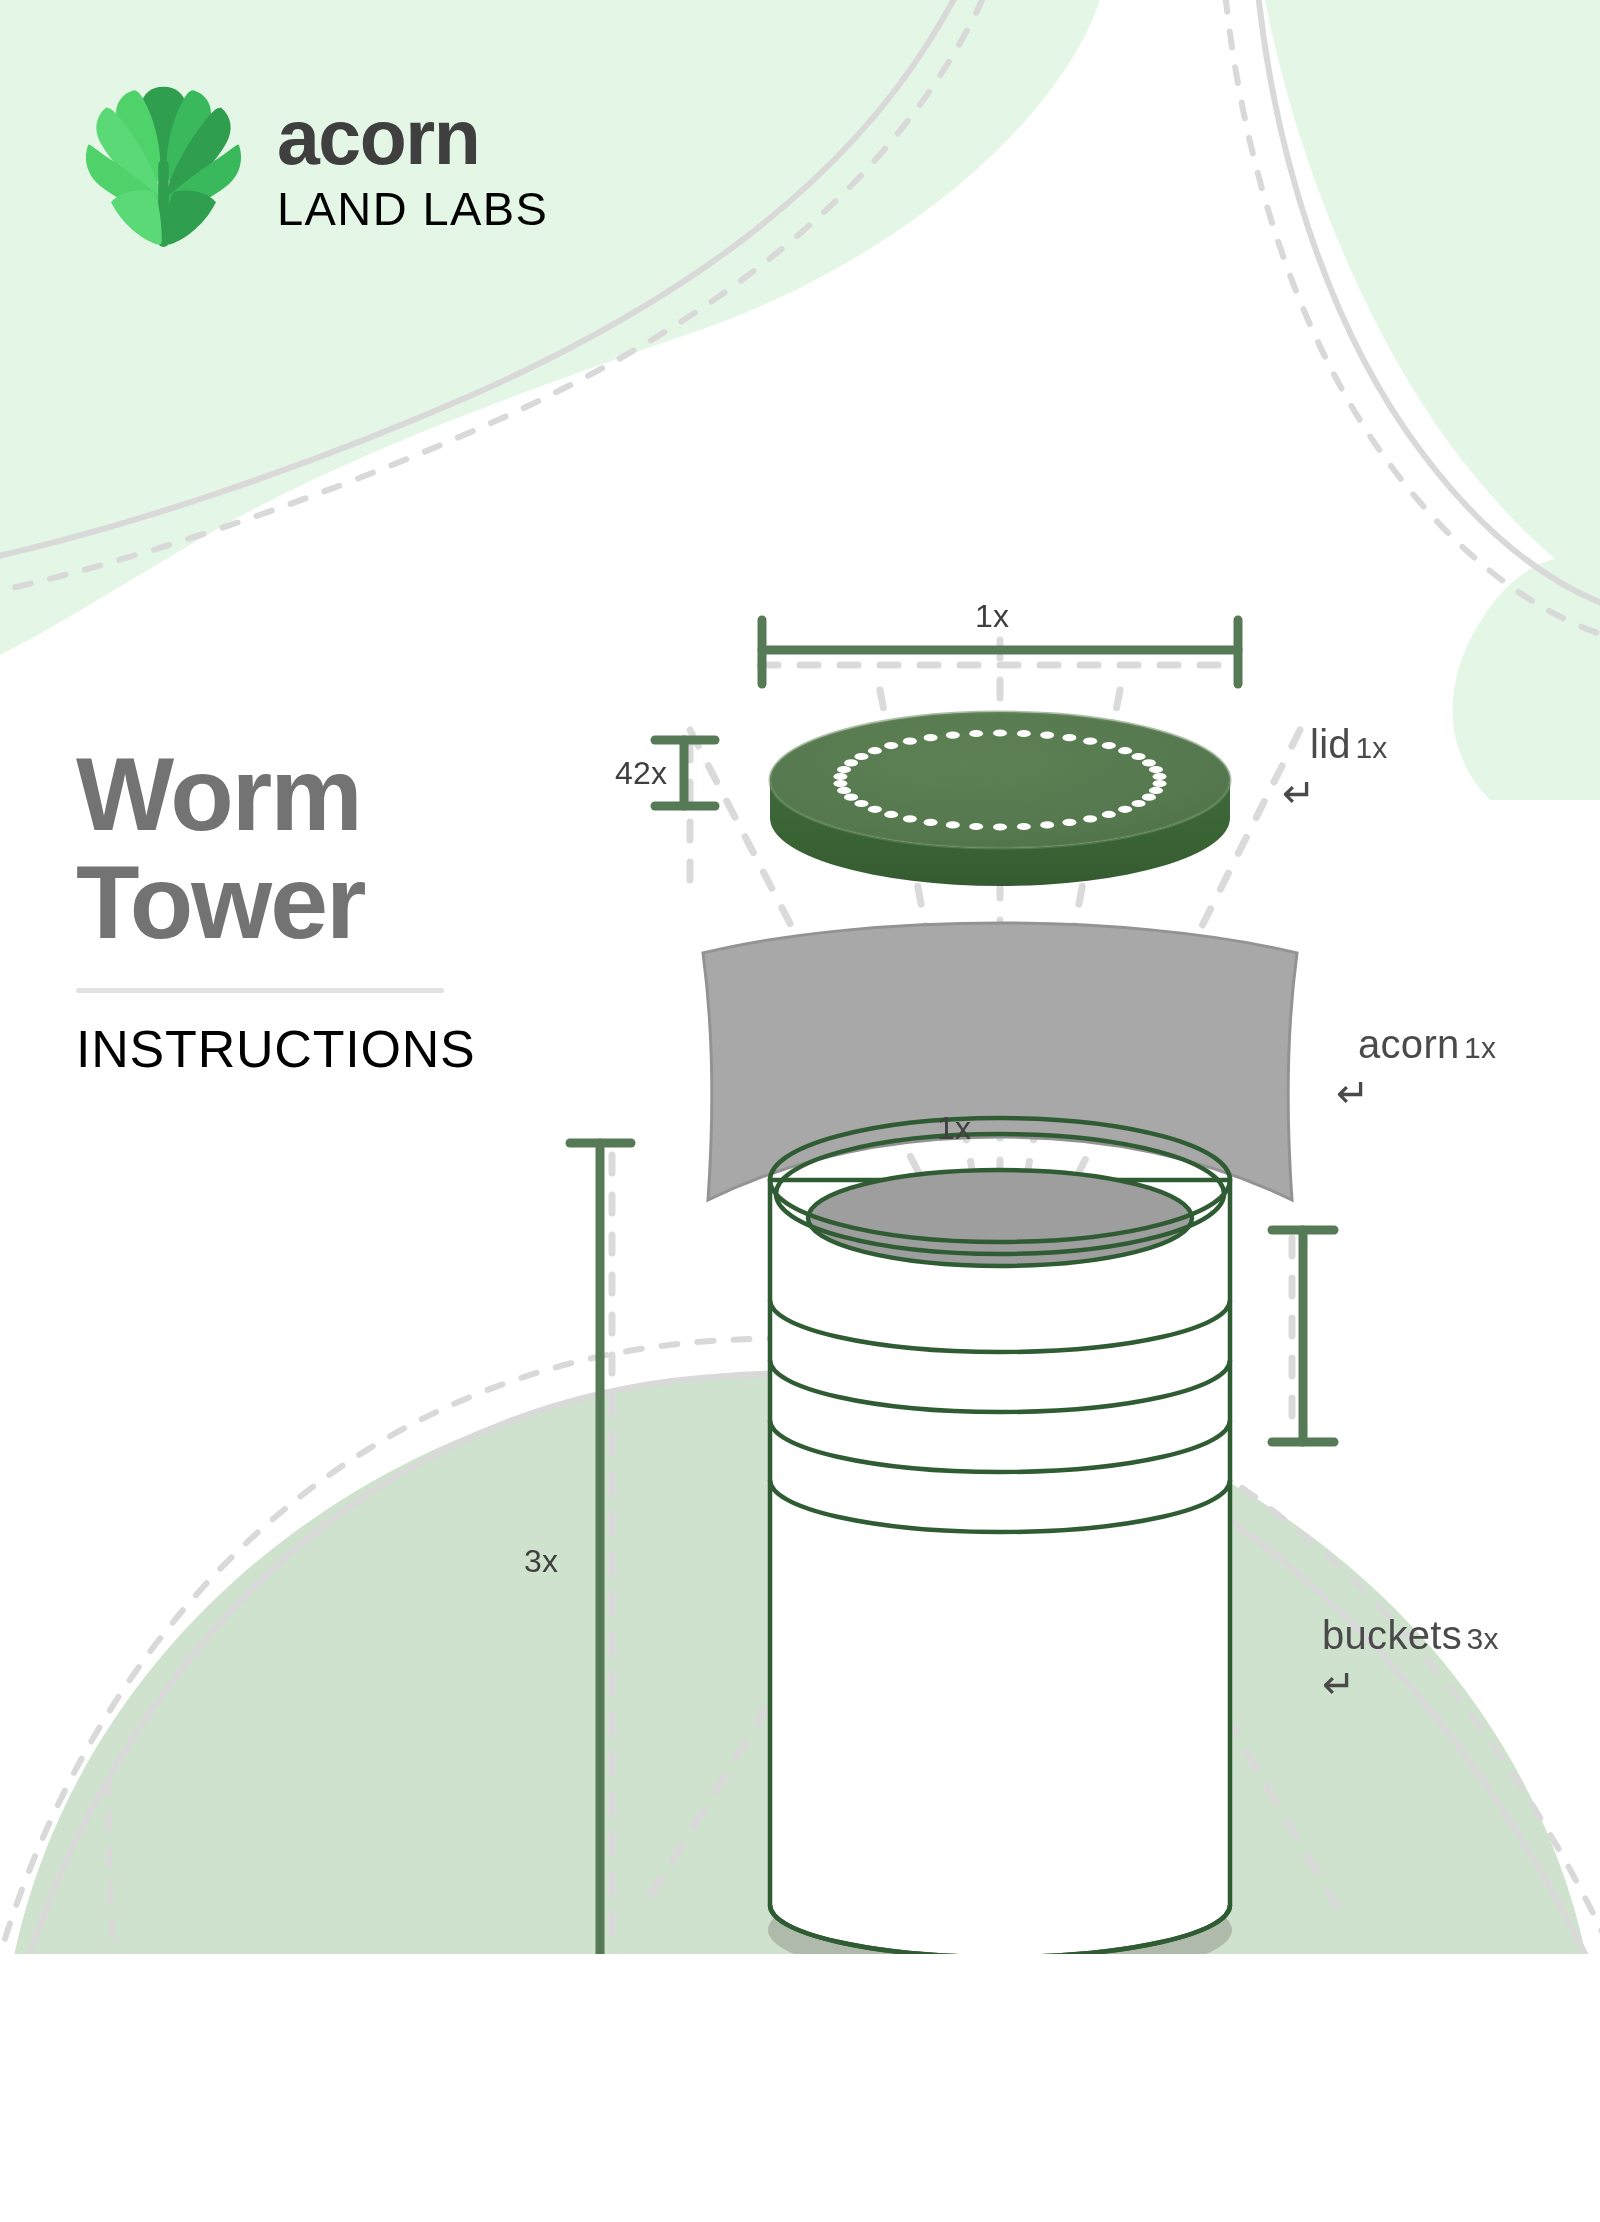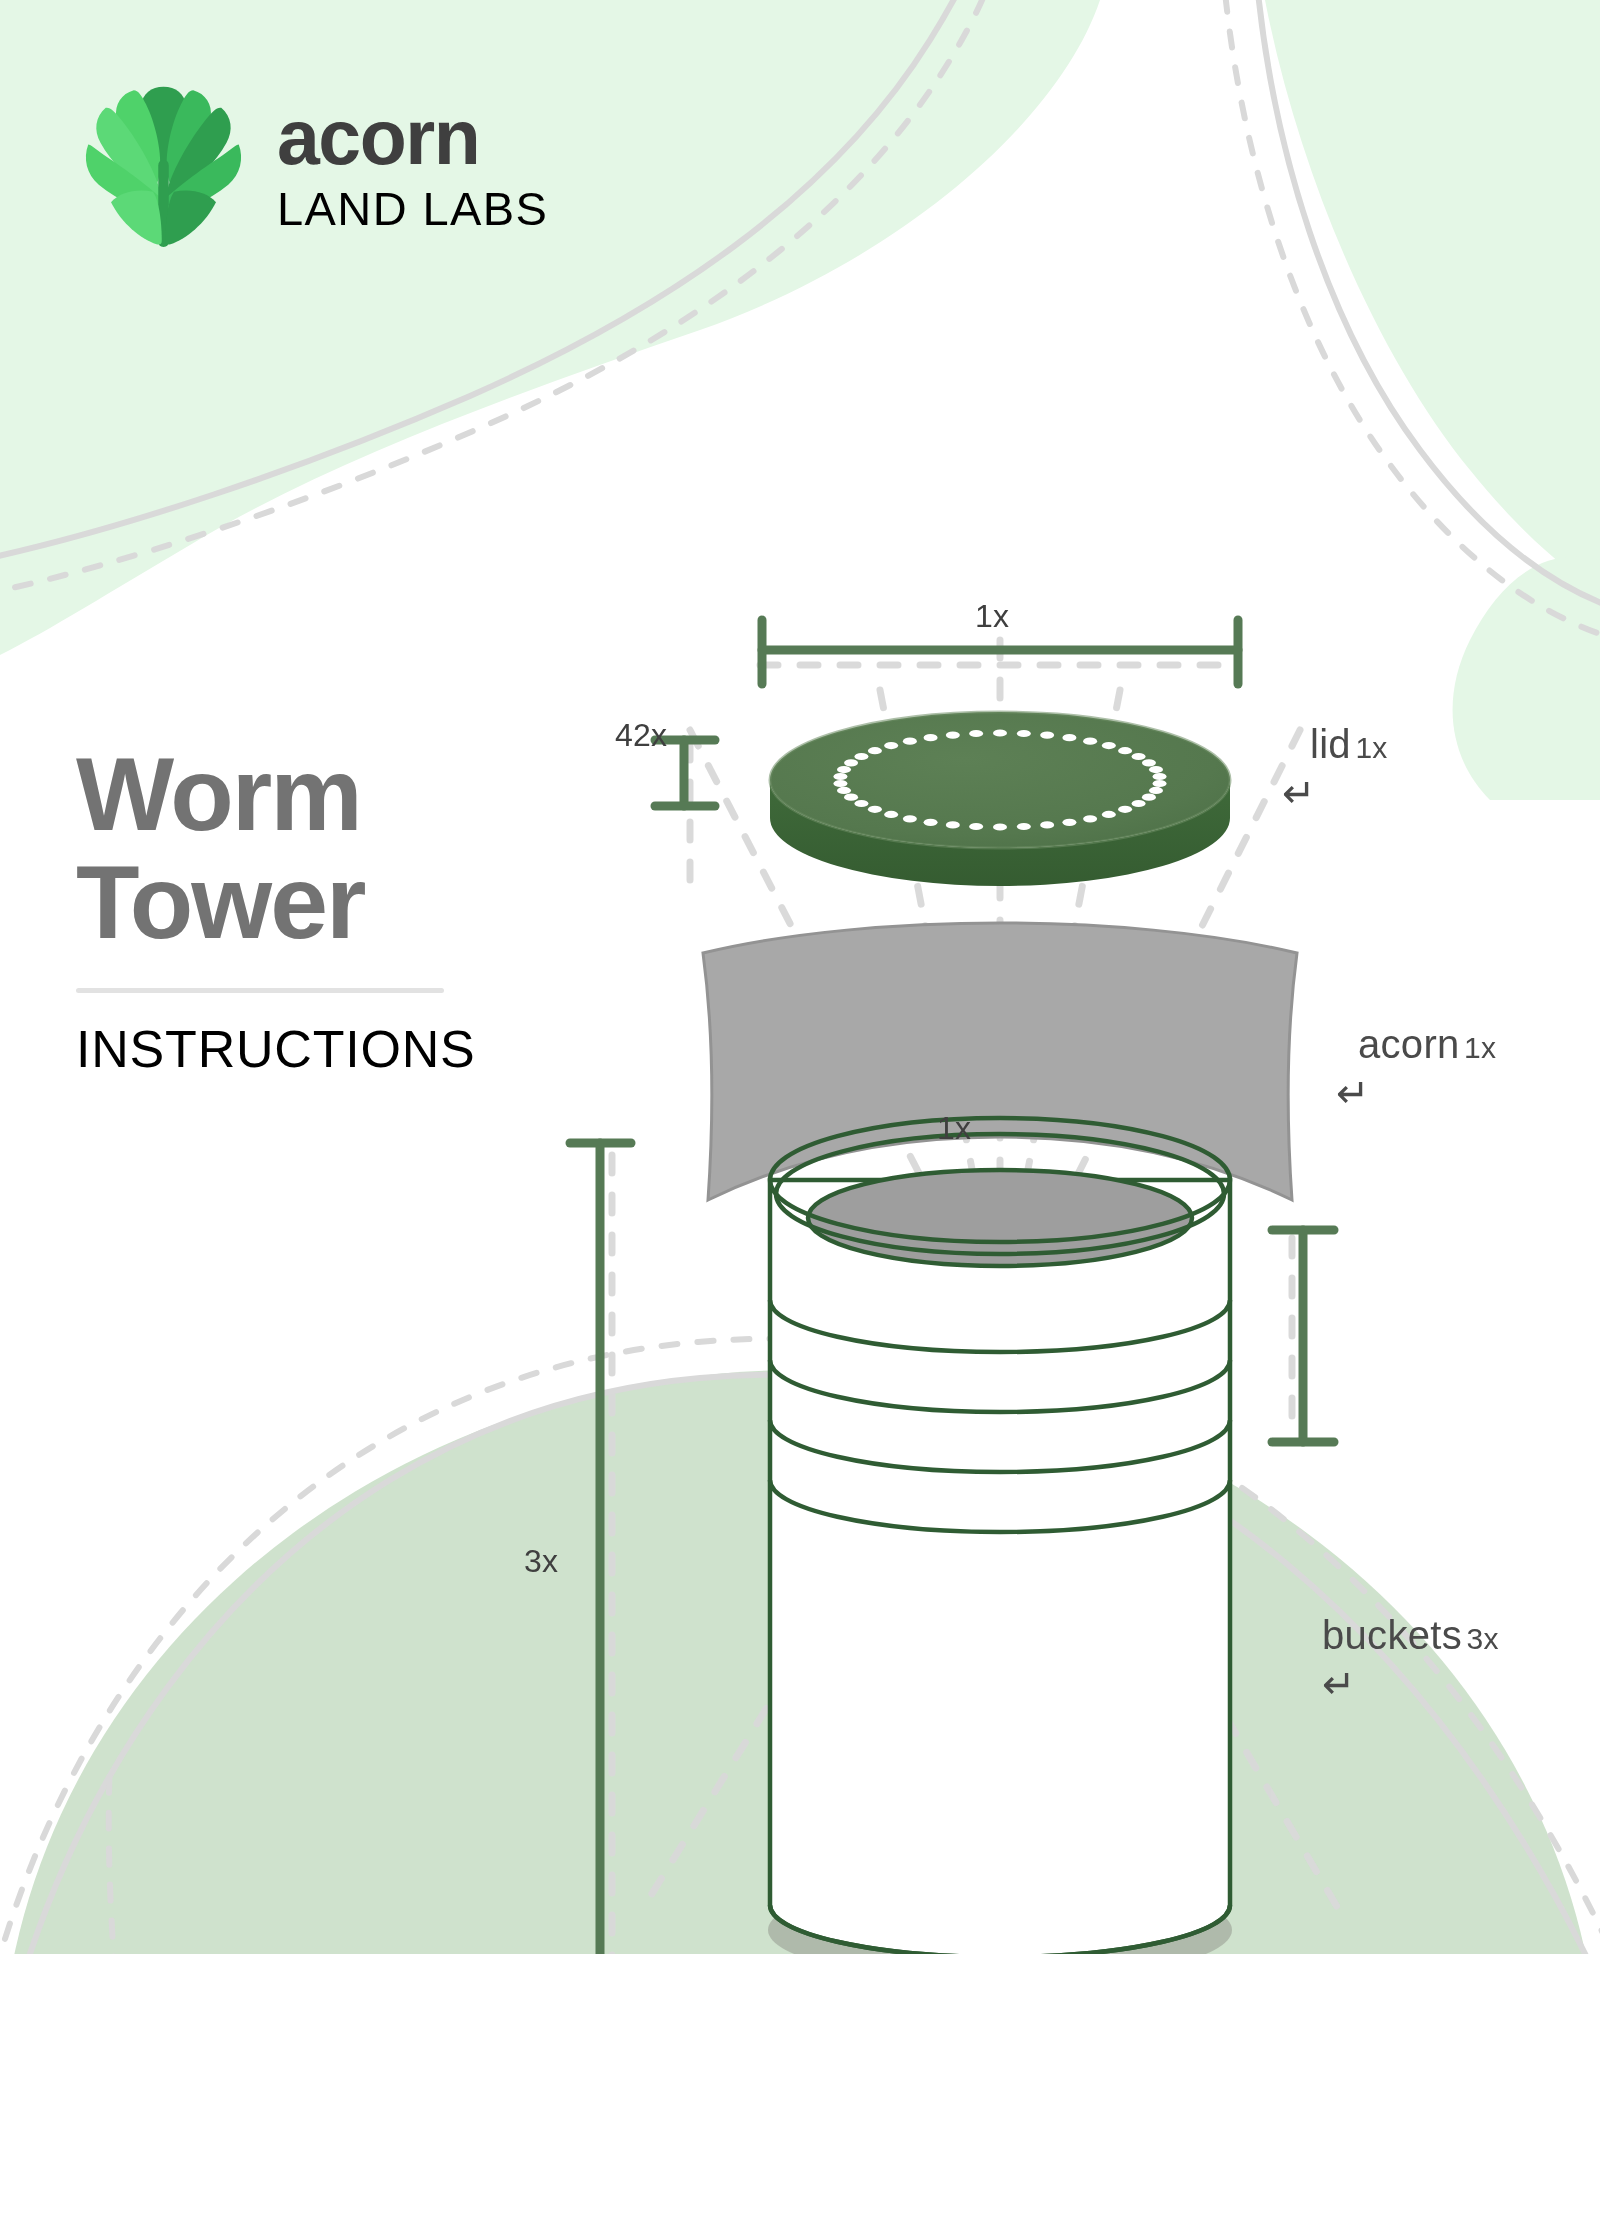--- a/index.html
+++ b/index.html
@@ -114,21 +114,21 @@
 
   
   .dimlabel {
     position: absolute;
     z-index: 45;
     color: #3f3f3f;
     font-size: 32px;
     letter-spacing: 0.2px;
   }
   #dim-lid-width   { left: 975px;  top: 598px; }
-  #dim-lid-height  { left: 615px;  top: 717px; }
+  #dim-lid-height  { left: 615px;  top: 755px; }
   #dim-bucket-top  { left: 937px;  top: 1110px; }
   #dim-tower       { left: 524px;  top: 1543px; }
 </style>
 </head>
 <body>
 
 <div id="page">
 
   <svg id="bg-svg" viewBox="0 0 1600 2222">
     <defs>

